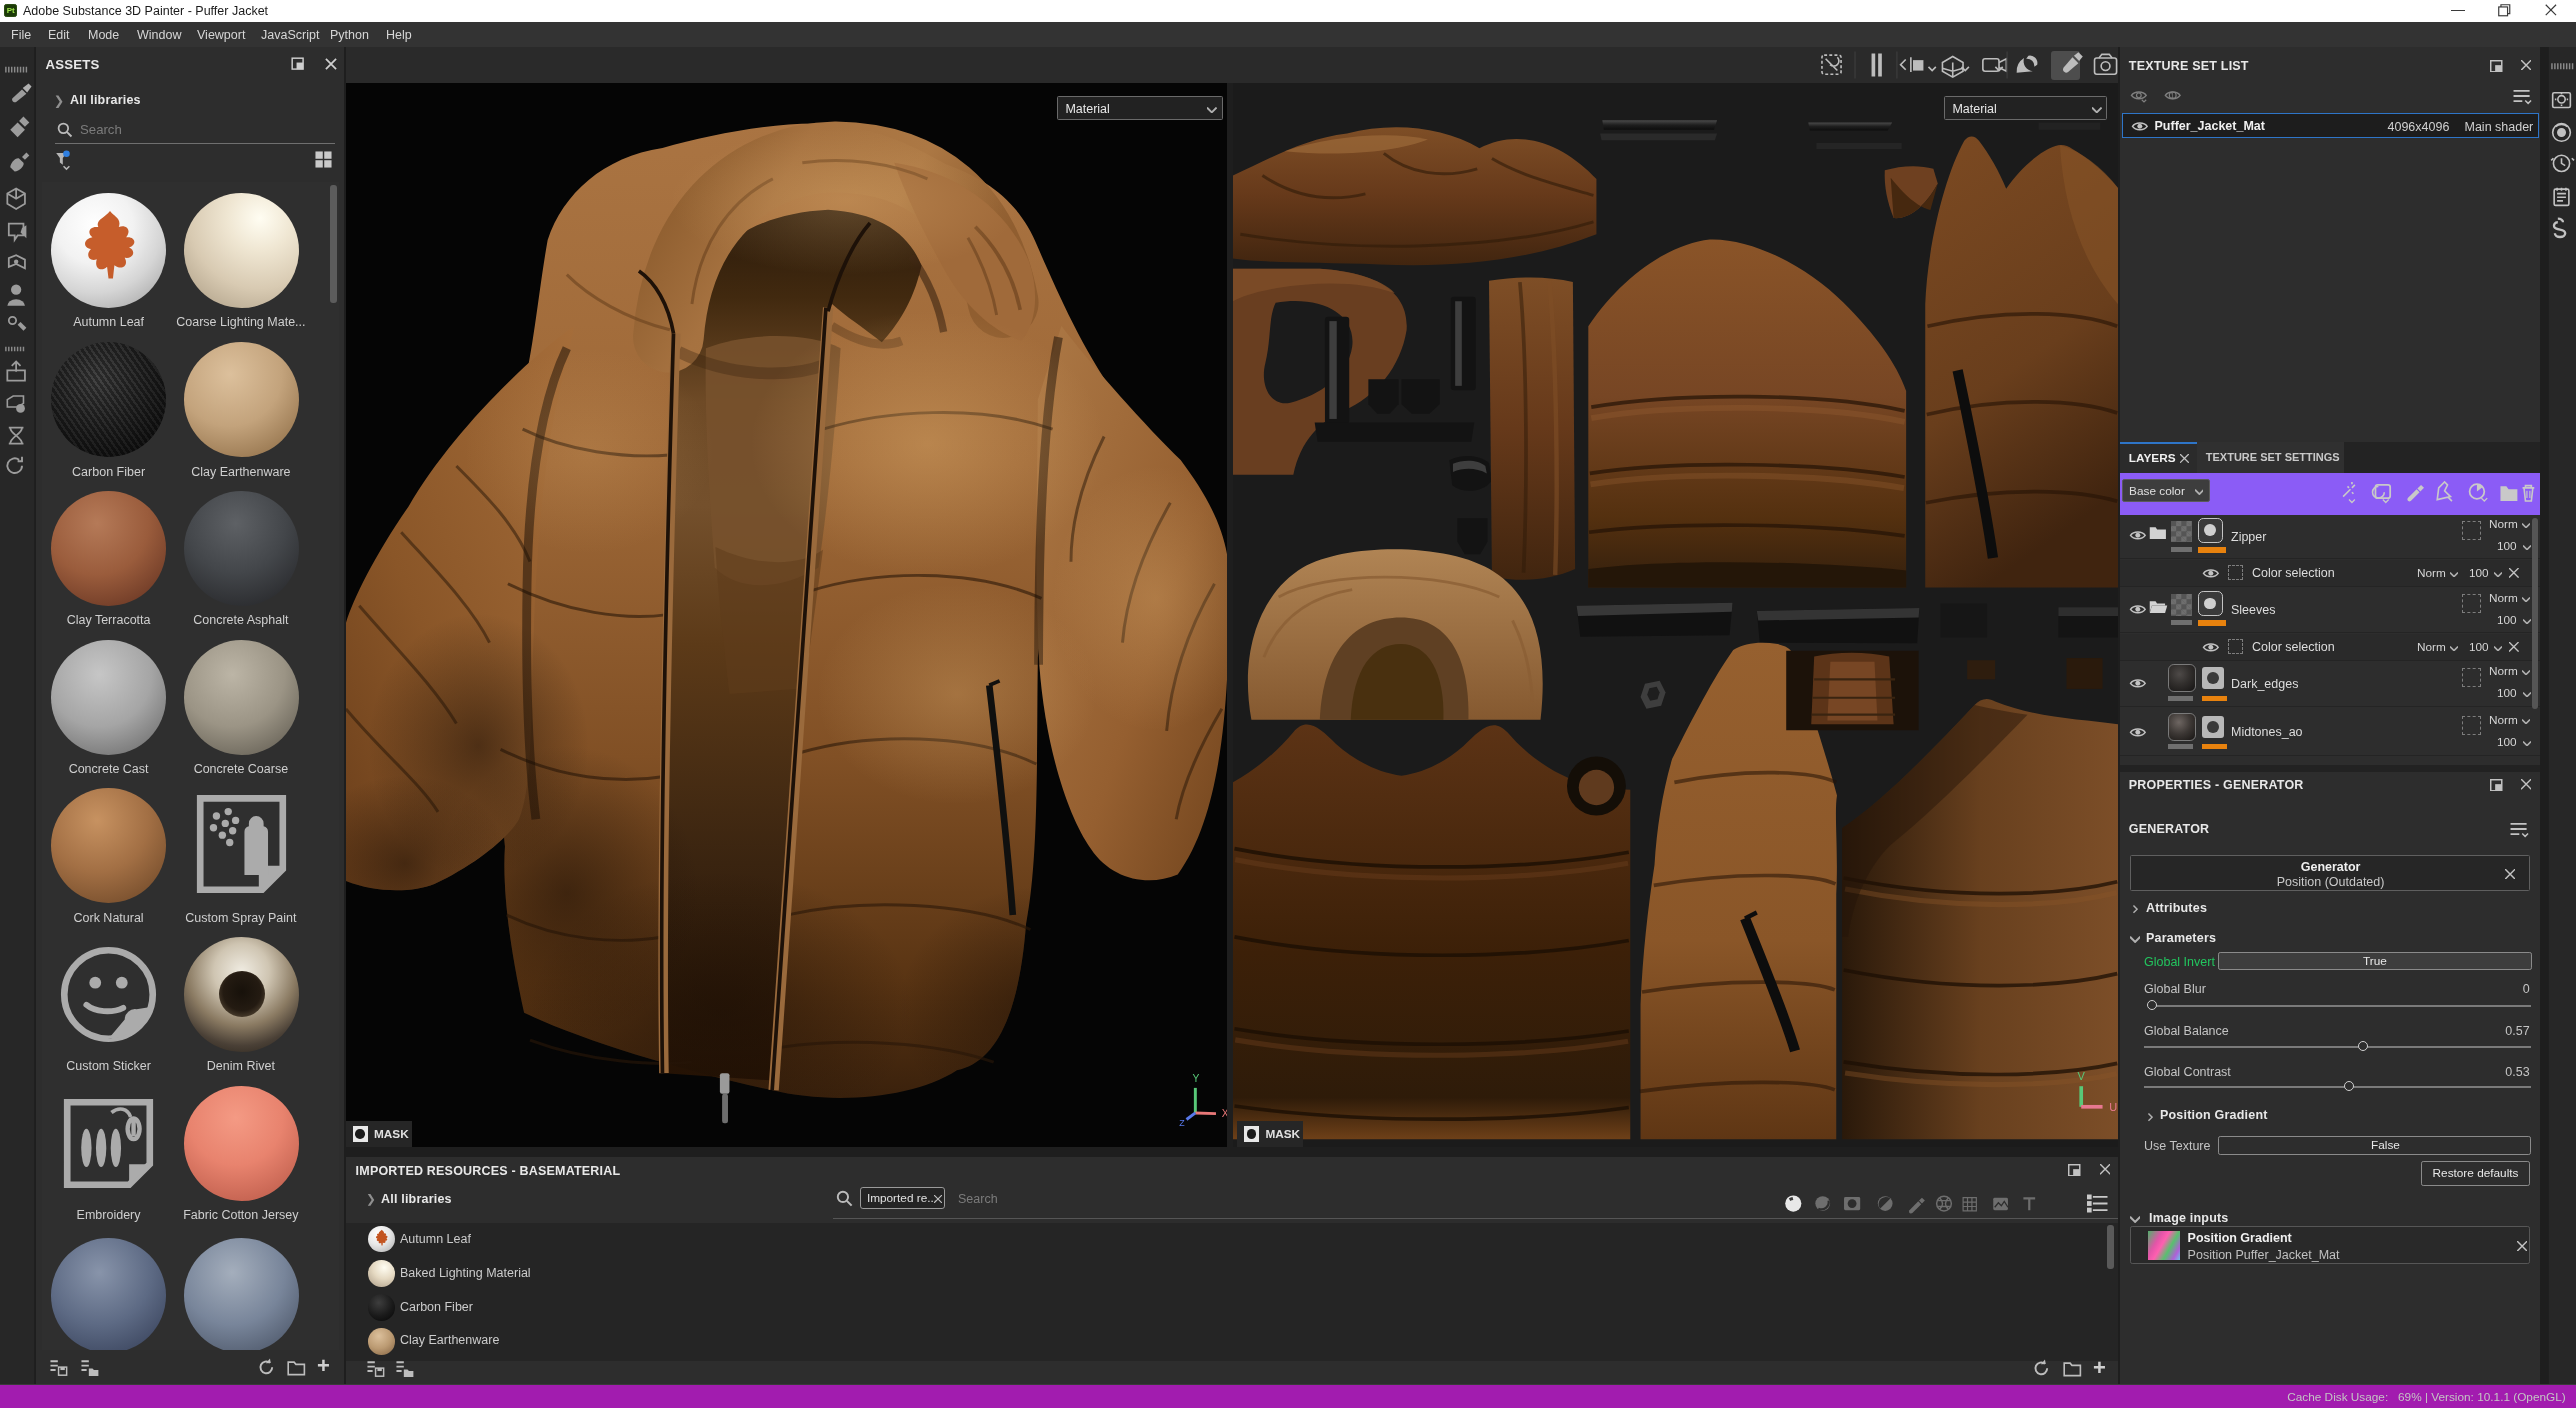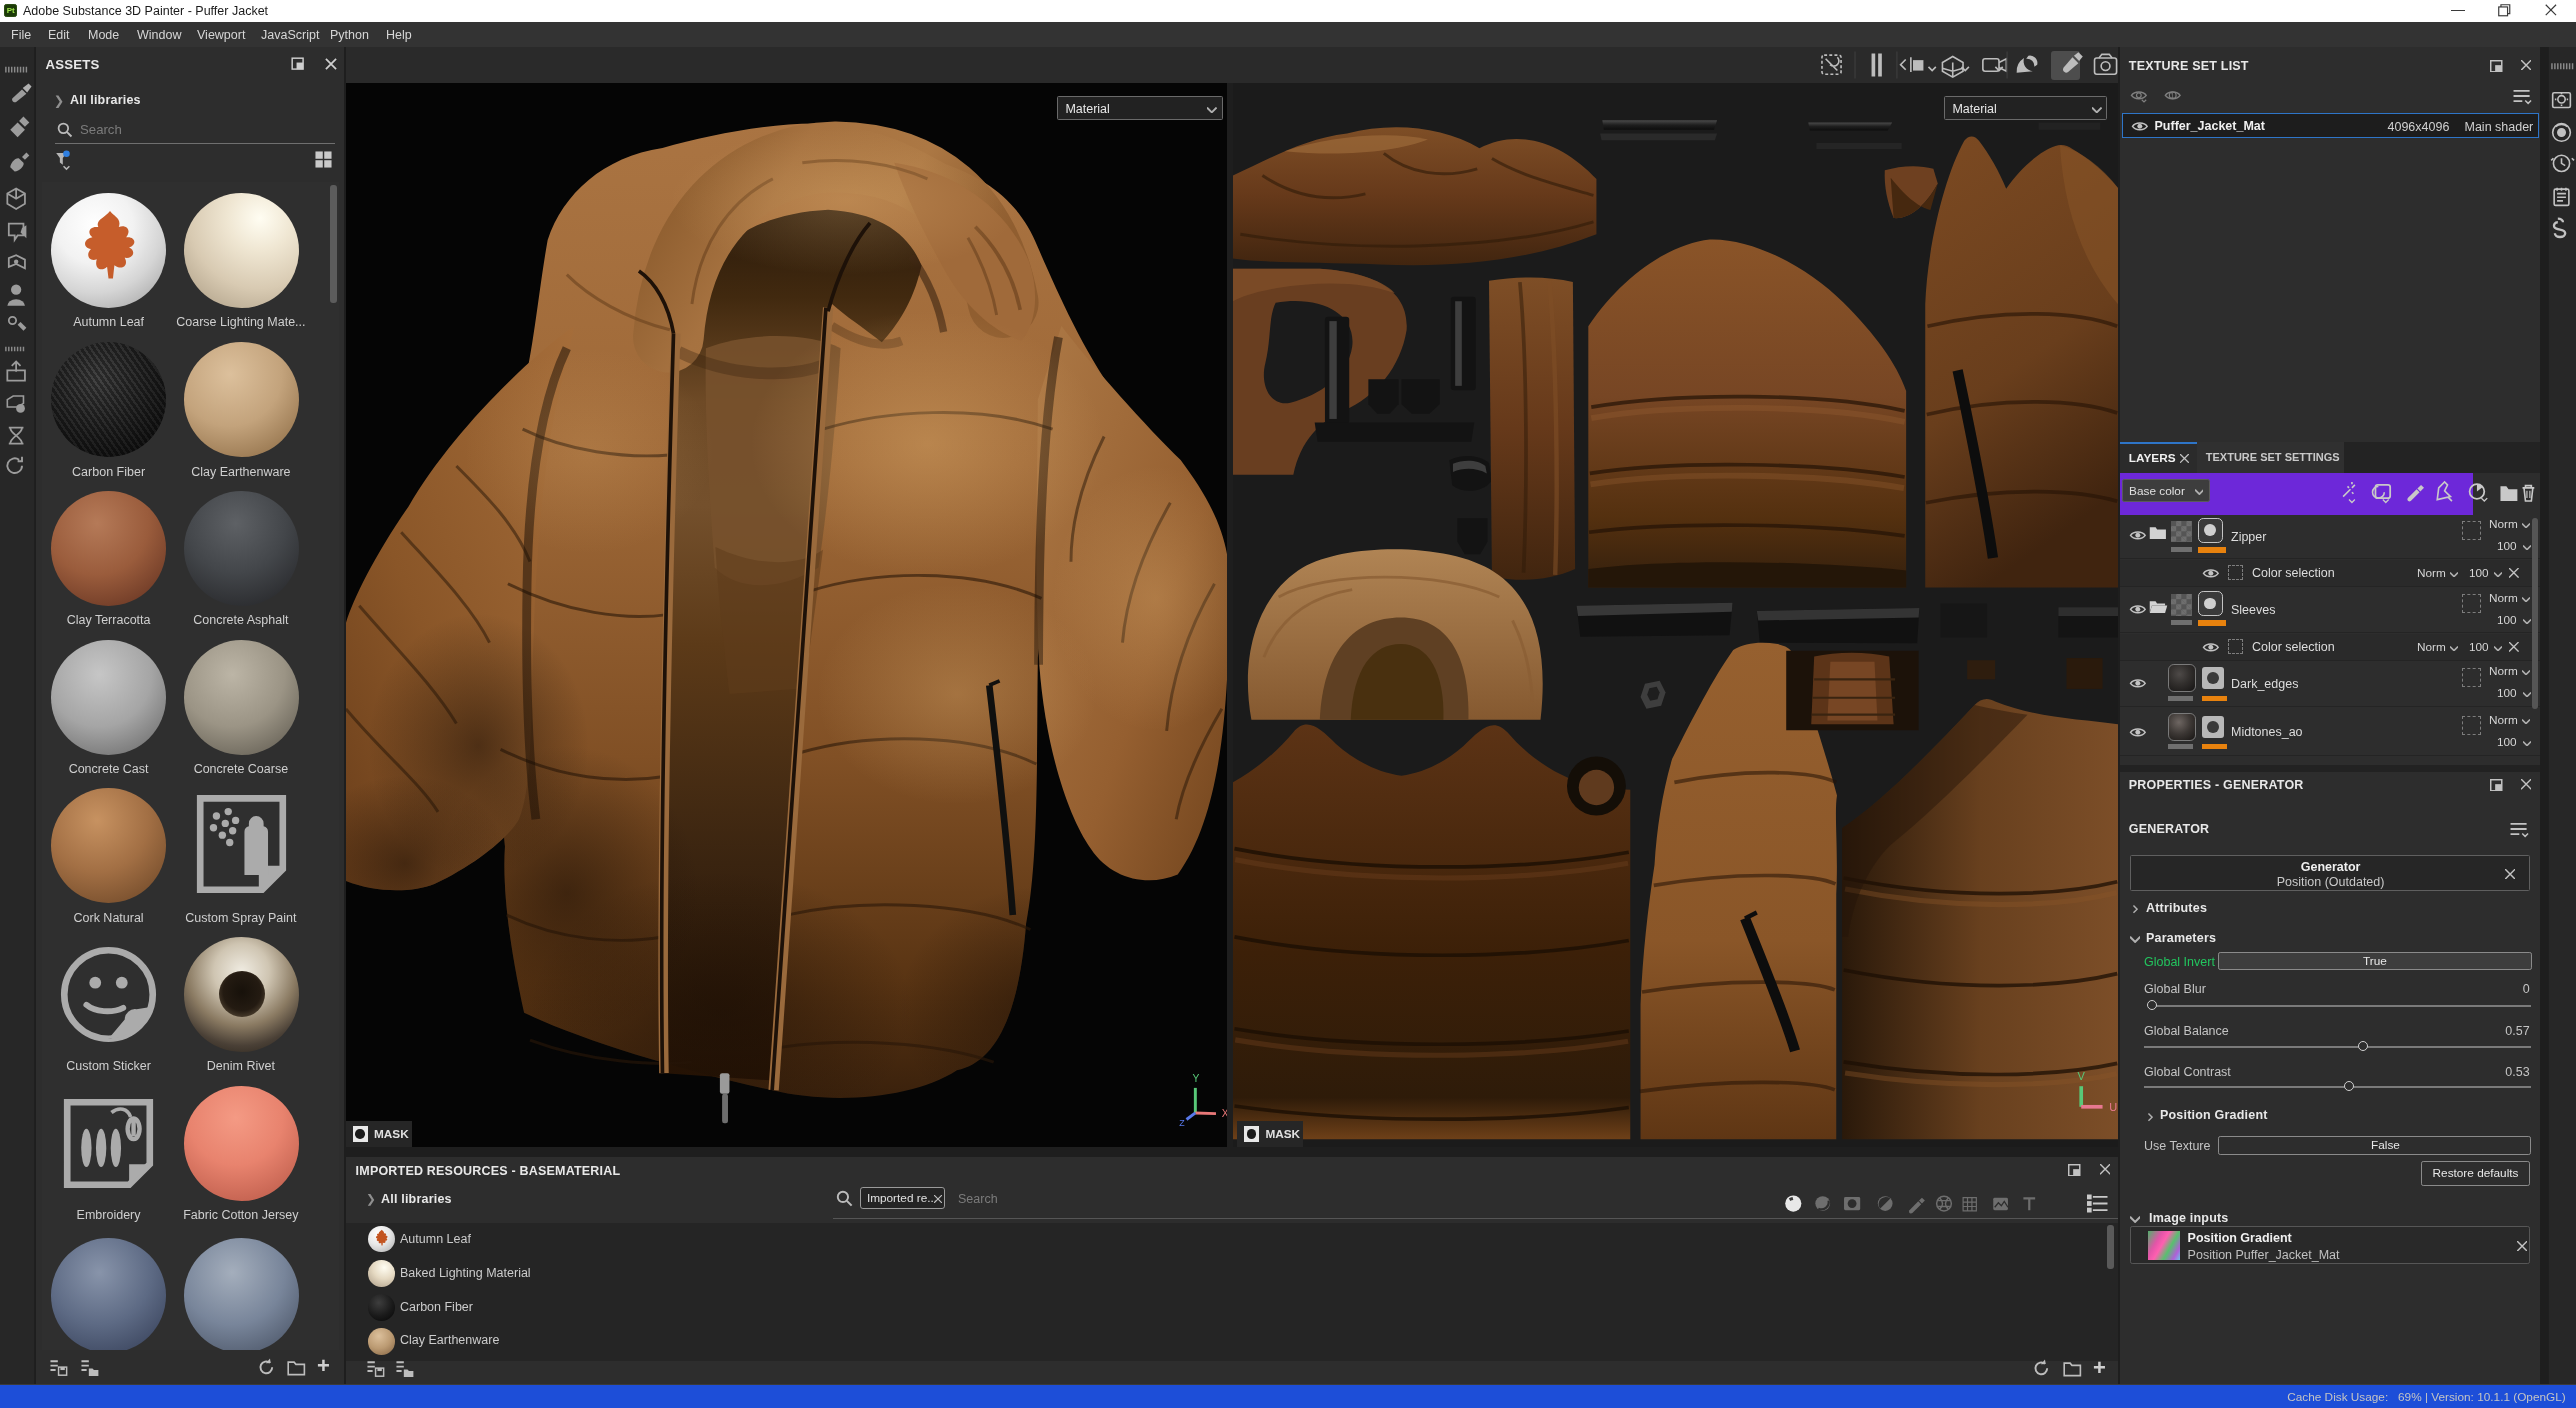--- a/index.html
+++ b/index.html
@@ -818,21 +818,21 @@
       <span class="abs" style="left:8.8px;top:6.6px;color:#f0f0f0;font-weight:bold;font-size:11.8px;">LAYERS</span>
       <svg class="abs" style="left:60px;top:10.3px;" width="8.8" height="8.8" viewBox="0 0 14 14">
           <use href="#xico"></use>
         </svg>
     </div>
     <div class="abs" style="left:77px;top:0;width:147px;height:31px;background:#303030;">
       <span class="abs" style="left:8.8px;top:8.8px;color:#c9c9c9;font-weight:bold;font-size:11px;white-space:nowrap;">TEXTURE SET SETTINGS</span>
     </div>
   </div>
 
-  <div class="abs" style="left:0;top:426px;width:353px;height:42px;background:#6d28d9;">
+  <div class="abs" style="left:0;top:426px;width:420px;height:42px;background:#8b5cf6;">
     <div class="abs" style="left:1.5px;top:5.9px;width:88px;height:23.6px;background:#3d3d3d;border:0.7px solid #5a5a5a;border-radius:2.2px;">
       <span class="abs" style="left:6.6px;top:3.7px;color:#e0e0e0;font-size:11.8px;">Base color</span>
       <svg class="abs" style="left:72px;top:8.8px;" width="8.8" height="5.9" viewBox="0 0 10 5">
           <use href="#chev"></use>
         </svg>
     </div>
     <svg class="abs" style="left:217px;top:5.9px;" width="199" height="25" viewBox="0 0 270 34">
       <g fill="#c9c9c9" stroke="#c9c9c9">
         <path d="M8 24 l10 -10 M20 12 l4 -4 m-4 10 l2 2 m-8 -10 l2 2 m4 -8 l0 3" fill="none" stroke-width="2.2"></path>
           <path d="M16 28 l4 4 l4 -4" fill="none" stroke-width="1.8"></path>
@@ -1071,16 +1071,16 @@
         <path d="M17 151 v7 l5 3"></path>
         <path d="M6 151 l-3 3 m28 -3 l3 3"></path>
     <rect x="7" y="193" width="20" height="22" rx="2"></rect>
         <path d="M11 199 h12 M11 204 h12 M11 209 h8"></path>
         <path d="M11 191 v4 M17 191 v4 M23 191 v4"></path>
   </g>
   <path d="M12 238 c-4 0 -6 3 -5 6 c1 2 3 3 8 4 c5 1 7 2 7 5 c0 3 -3 5 -7 5 c-4 0 -7 -2 -7 -5 m4 -20 c4 0 7 2 7 5" fill="none" stroke="#c2c2c2" stroke-width="3.2"></path>
 </svg>
 </div>
 
-<div class="abs" style="left:0;top:1384px;width:2576px;height:25px;background:#1d4ed8;border-top:0.7px solid #3a3a3a;">
+<div class="abs" style="left:0;top:1384px;width:2576px;height:25px;background:#a21caf;border-top:0.7px solid #3a3a3a;">
   <div class="abs" style="right:10.3px;top:5.2px;color:#c4c4c4;font-size:11.8px;">Cache Disk Usage: &nbsp; 69% | Version: 10.1.1 (OpenGL)</div>
 </div>
 
 
 </body></html>

